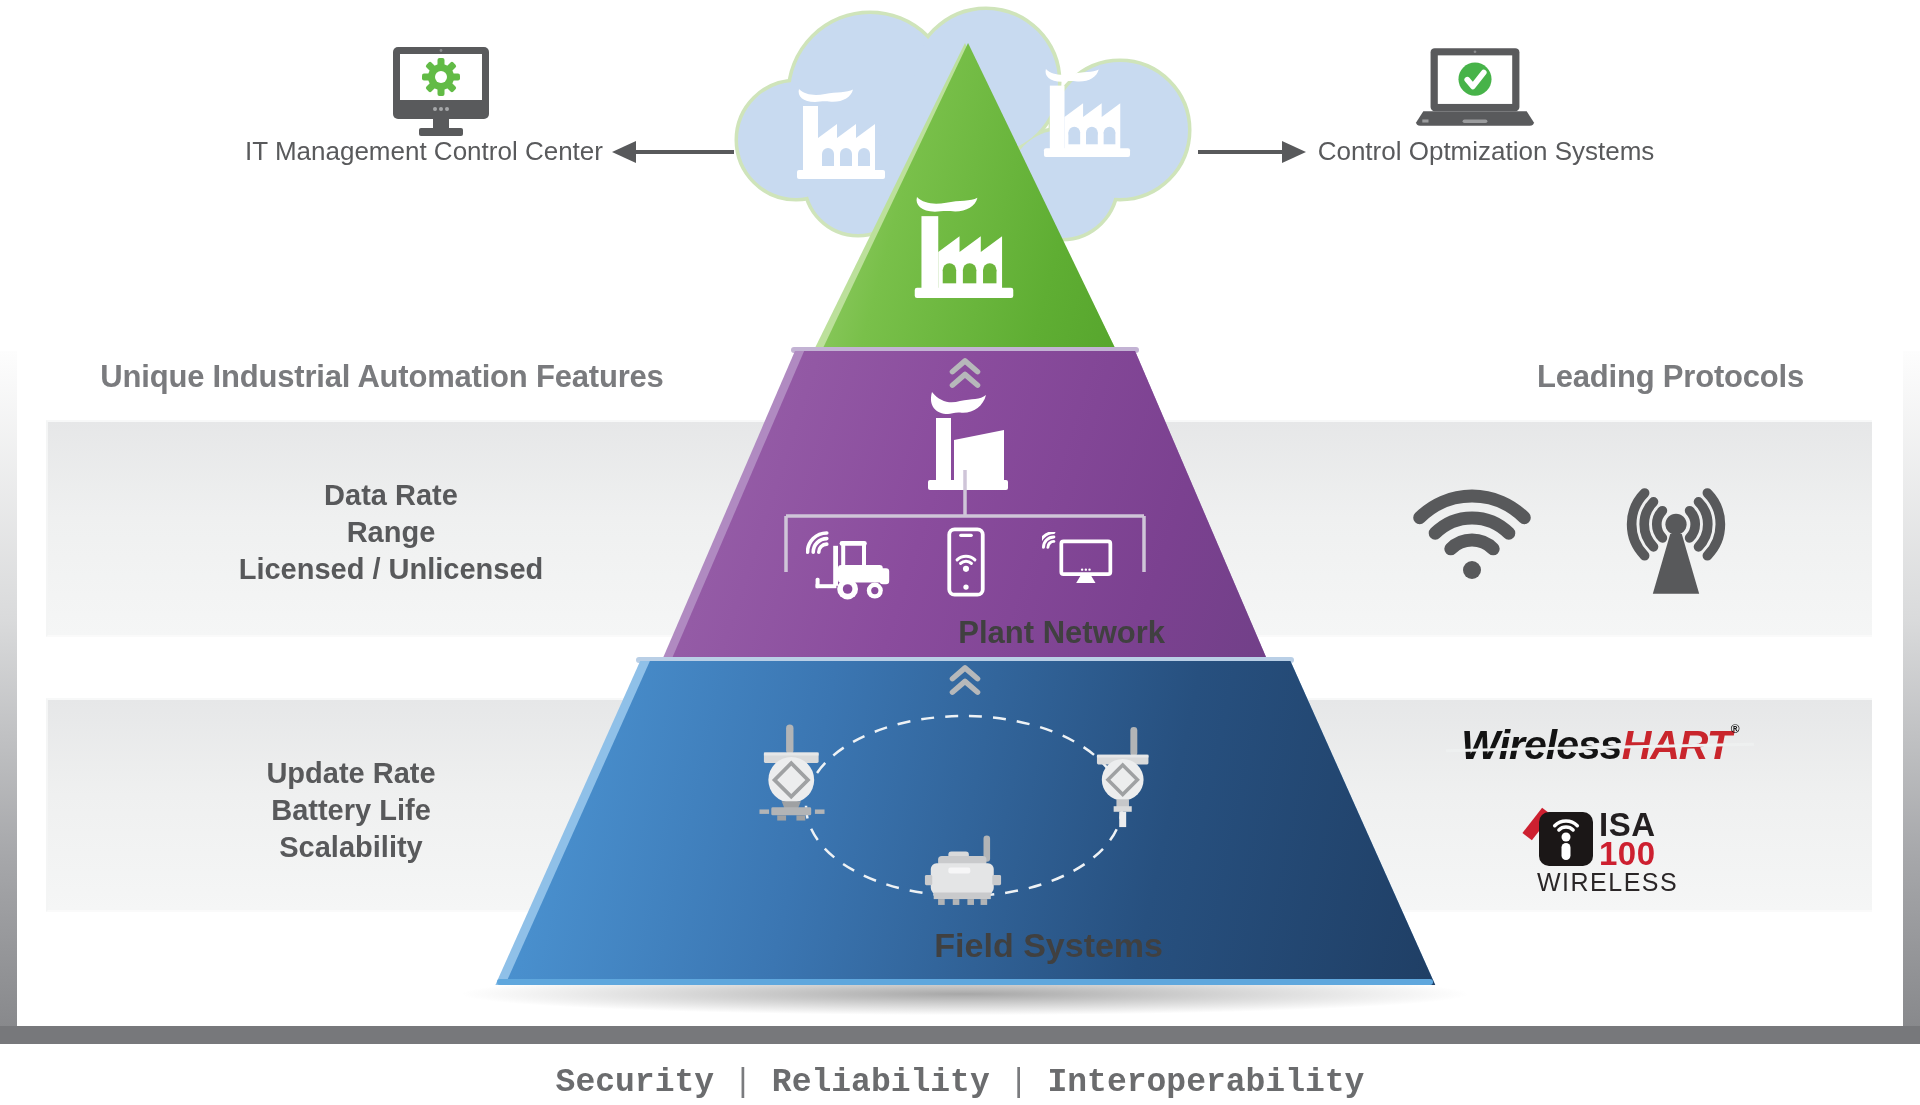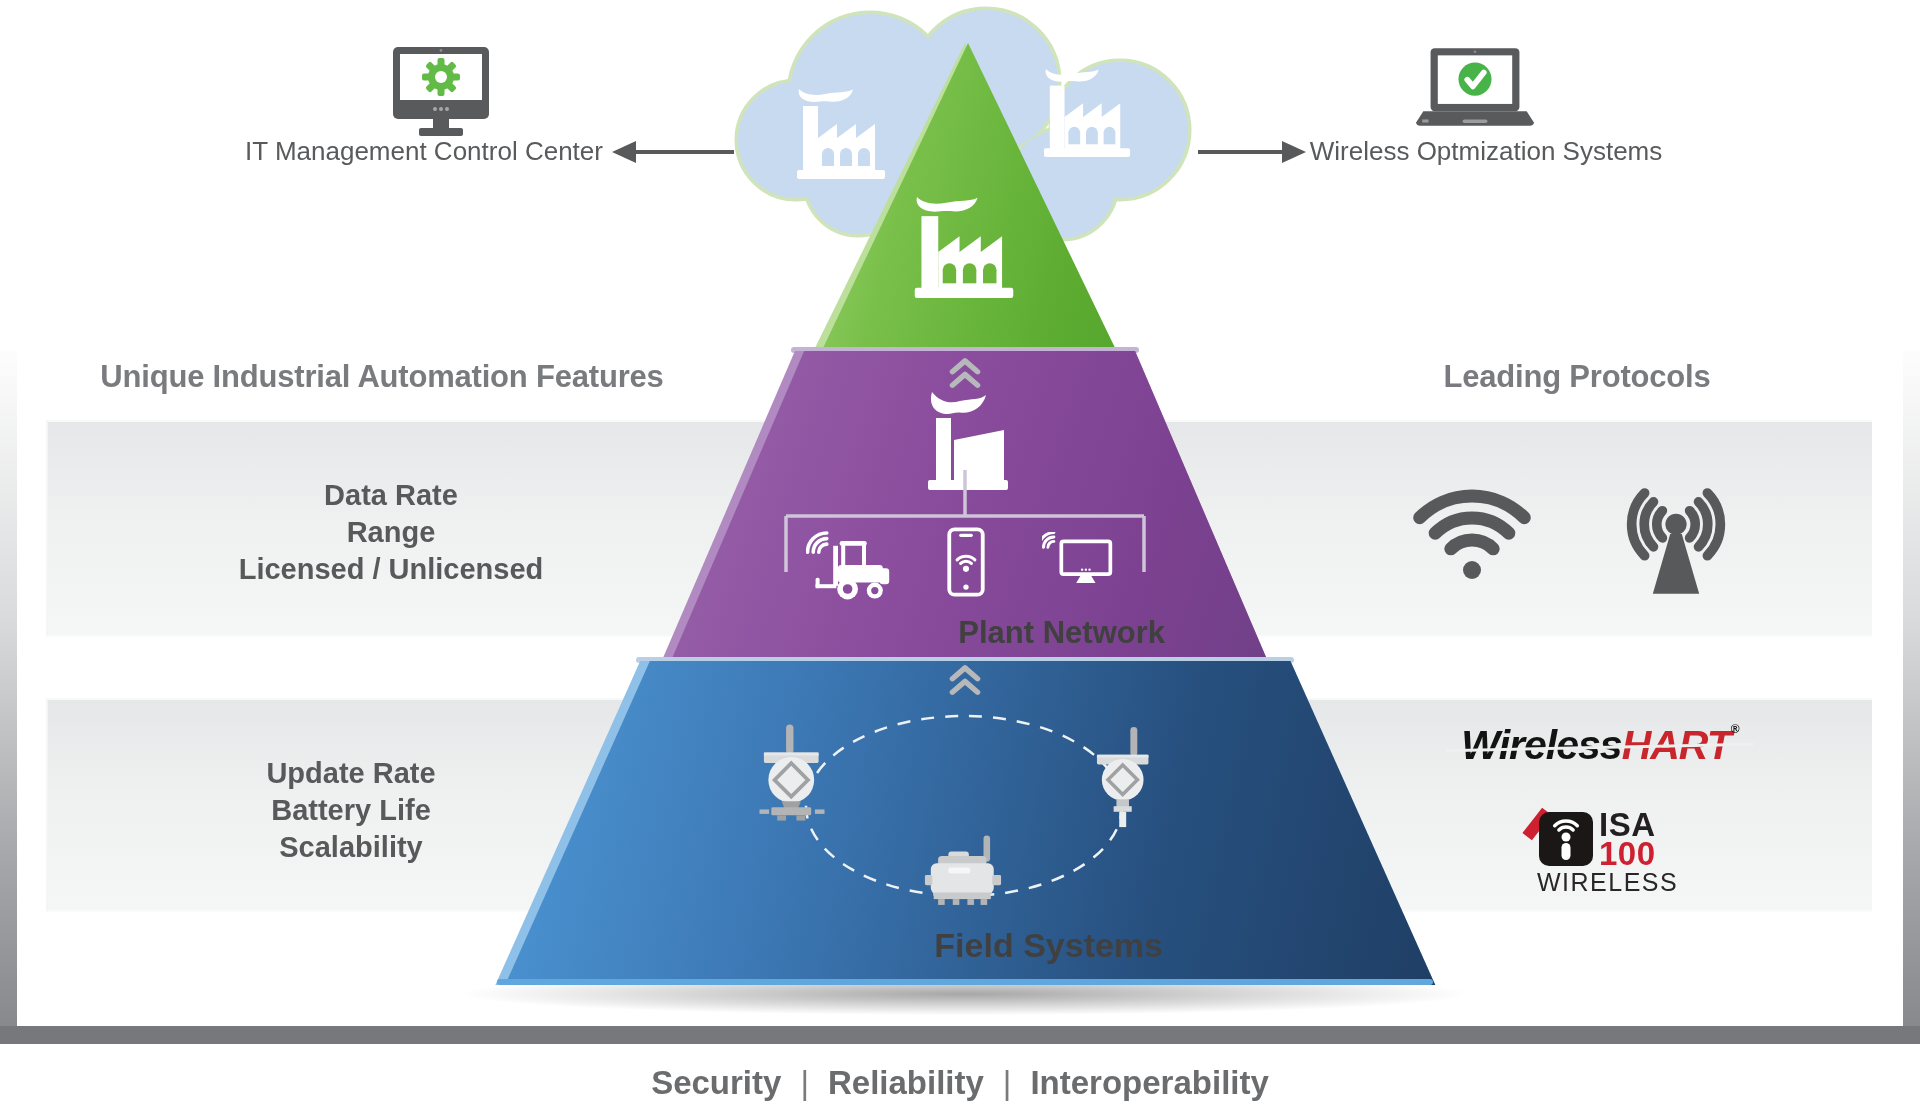--- a/index.html
+++ b/index.html
@@ -17,30 +17,30 @@
   .band { position:absolute; left:46px; width:1826px;
     background:linear-gradient(180deg,#e6e7e8 0%,#eff0f0 45%,#f5f6f6 100%);
     border-top:2px solid #f7f8f8; border-left:2px solid #f4f5f5; border-bottom:2px solid #fafafa; }
   .band1 { top:420px; height:217px; }
   .band2 { top:698px; height:214px; }
 
   
   .heading { position:absolute; top:356px; height:42px; line-height:42px; text-align:center;
     font-size:31px; font-weight:700; color:#7a7b7e; letter-spacing:-0.2px; }
   .heading-left { left:92px; width:580px; }
-  .heading-right { left:1287px; width:580px; }
+  .heading-right { left:1224px; width:580px;text-align:right; }
   .features { position:absolute; width:400px; text-align:center; color:#58595b;
     font-size:29px; font-weight:700; line-height:37px; }
   .features1 { left:191px; top:477px; }
   .features2 { left:151px; top:755px; }
   .top-label { position:absolute; top:136px; width:600px; text-align:center;
     font-size:26px; color:#595a5c; }
   .top-label-left { left:124px; } .top-label-right { left:1186px; }
   .footer-tagline { position:absolute; left:0; top:1064px; width:1920px; text-align:center;
-    font-size:33px; font-weight:700; color:#6b6c6e; }
+    font-size:33px; font-weight:700; color:#6b6c6e;font-family:Liberation Mono, monospace; }
   .footer-tagline .sep { margin:0 19px; font-weight:400; color:#7a7b7e; }
 
   
   .arrow-line { position:absolute; top:150px; height:4px; background:#58595b; }
   .arrow-head { position:absolute; top:141px; width:0; height:0;
     border-top:11px solid transparent; border-bottom:11px solid transparent; }
   .head-left  { border-right:24px solid #58595b; }
   .head-right { border-left:24px solid #58595b; }
 
   
@@ -335,21 +335,21 @@
   <svg class="abs" style="left:1413px;top:46px;" width="124" height="89" viewBox="0 0 120 86">
     <rect x="17" y="2" width="86" height="61" rx="4" fill="#595a5c"></rect>
     <circle cx="60" cy="5.5" r="1.3" fill="#8b8c8e"></circle>
     <rect x="24" y="9" width="72" height="47" fill="#ffffff"></rect>
     <circle cx="60" cy="32" r="16" fill="#47b349"></circle>
     <path d="M52.5,32.5 L58,39 L68.5,25.5" stroke="#ffffff" stroke-width="5.5" fill="none" stroke-linecap="round" stroke-linejoin="round"></path>
     <path d="M10,63 H110 L117,74 Q117,77 113,77 H7 Q3,77 3,74 Z" fill="#595a5c"></path>
     <rect x="48" y="71" width="24" height="3.5" rx="1.75" fill="#9b9c9e"></rect>
     <rect x="9" y="71" width="6" height="3" fill="#9b9c9e"></rect>
   </svg>
-  <div class="top-label top-label-right">Wireless Optmization Systems</div>
+  <div class="top-label top-label-right">Control Optmization Systems</div>
   <div class="arrow-line" style="left:1198px;width:84px;"></div>
   <div class="arrow-head head-right" style="left:1282px;"></div>
 
   <div class="heading heading-left">Unique Industrial Automation Features</div>
   <div class="heading heading-right">Leading Protocols</div>
 
   <div class="features features2">
     <div>Update Rate</div>
     <div>Battery Life</div>
     <div>Scalability</div>

